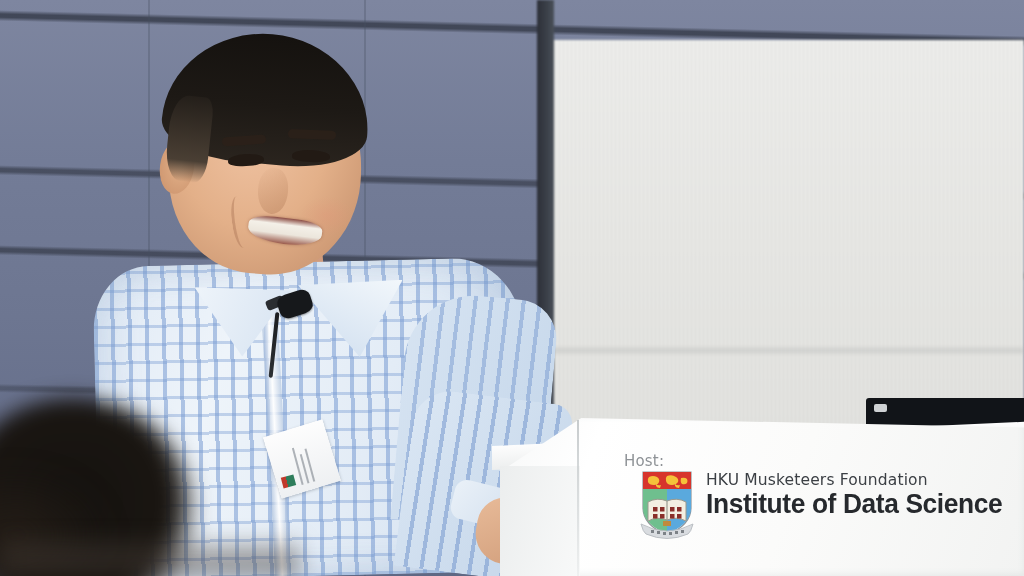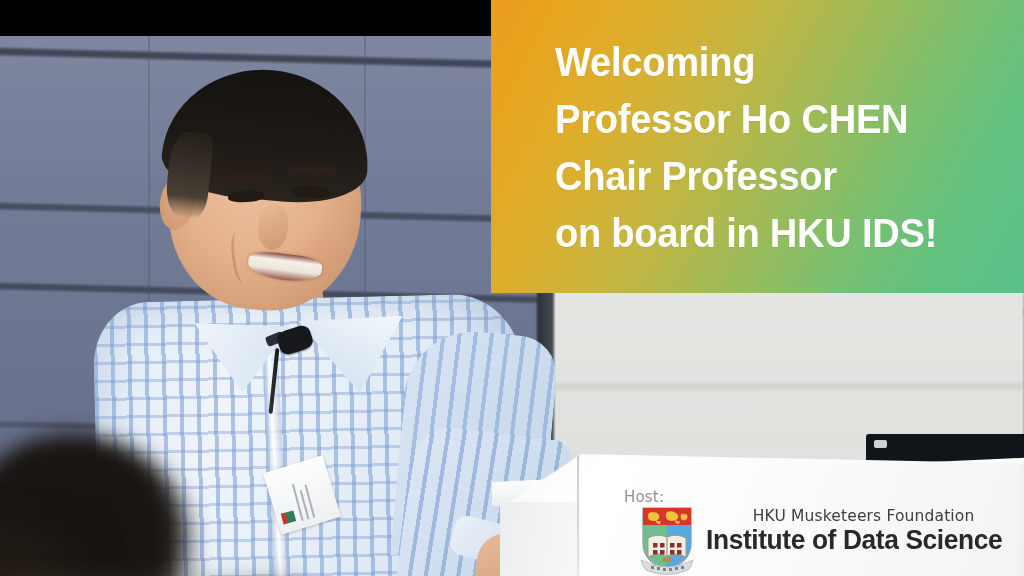--- a/index.html
+++ b/index.html
@@ -3,21 +3,21 @@
 <meta charset="utf-8">
 <style>
   * { margin:0; padding:0; box-sizing:border-box; }
   html,body { width:1024px; height:576px; overflow:hidden; background:#000; }
   .stage{
     position:relative; width:1024px; height:576px; overflow:hidden;
     font-family:"Liberation Sans", sans-serif;
   }
 
   
-  .photo{ position:absolute; inset:0; overflow:hidden;margin-top:36px; }
+  .photo{ position:absolute; inset:0; overflow:hidden; }
 
   
   .wall{
     position:absolute; inset:0;
     background:
       linear-gradient(180deg,#7e86a0 0%, #737c97 28%, #6d7691 55%, #656e8a 82%, #5f6884 100%);
   }
   
   .seam{
     position:absolute; left:-8%; width:116%; height:11px;
@@ -280,21 +280,20 @@
     filter:blur(.35px);
   }
   .crest{ position:relative; width:60px; height:72px; flex:0 0 auto; }
   .crest svg{ display:block; width:60px; height:72px; }
 
   .logo-text{ padding-top:4px; }
   .logo-l1{
     font-family:"DejaVu Sans", sans-serif;
     font-size:15.5px; color:#3b3f44; letter-spacing:.15px; line-height:1.05;
     white-space:nowrap;
-    text-align:center;
   }
   .logo-l2{
     font-family:"Liberation Sans", sans-serif;
     font-size:28px; font-weight:bold; color:#26292d;
     letter-spacing:-.4px; line-height:1.08; white-space:nowrap;
     transform:scaleX(.94); transform-origin:left center;
     margin-top:1px;
   }
   .logo-l3{
     font-family:"DejaVu Sans", sans-serif;
@@ -450,22 +449,14 @@
         <div class="logo-l1">HKU Musketeers Foundation</div>
         <div class="logo-l2">Institute of Data Science</div>
       </div>
     </div>
 
     <div class="audience"></div>
     <div class="audience2"></div>
     <div class="floor-blur"></div>
   </div>
 
-  <div class="banner">
-    <div class="banner-text">
-      <div>Welcoming</div>
-      <div>Professor Ho CHEN</div>
-      <div>Chair Professor</div>
-      <div>on board in HKU IDS!</div>
-    </div>
-  </div>
 
 </div>
 
 </body></html>

